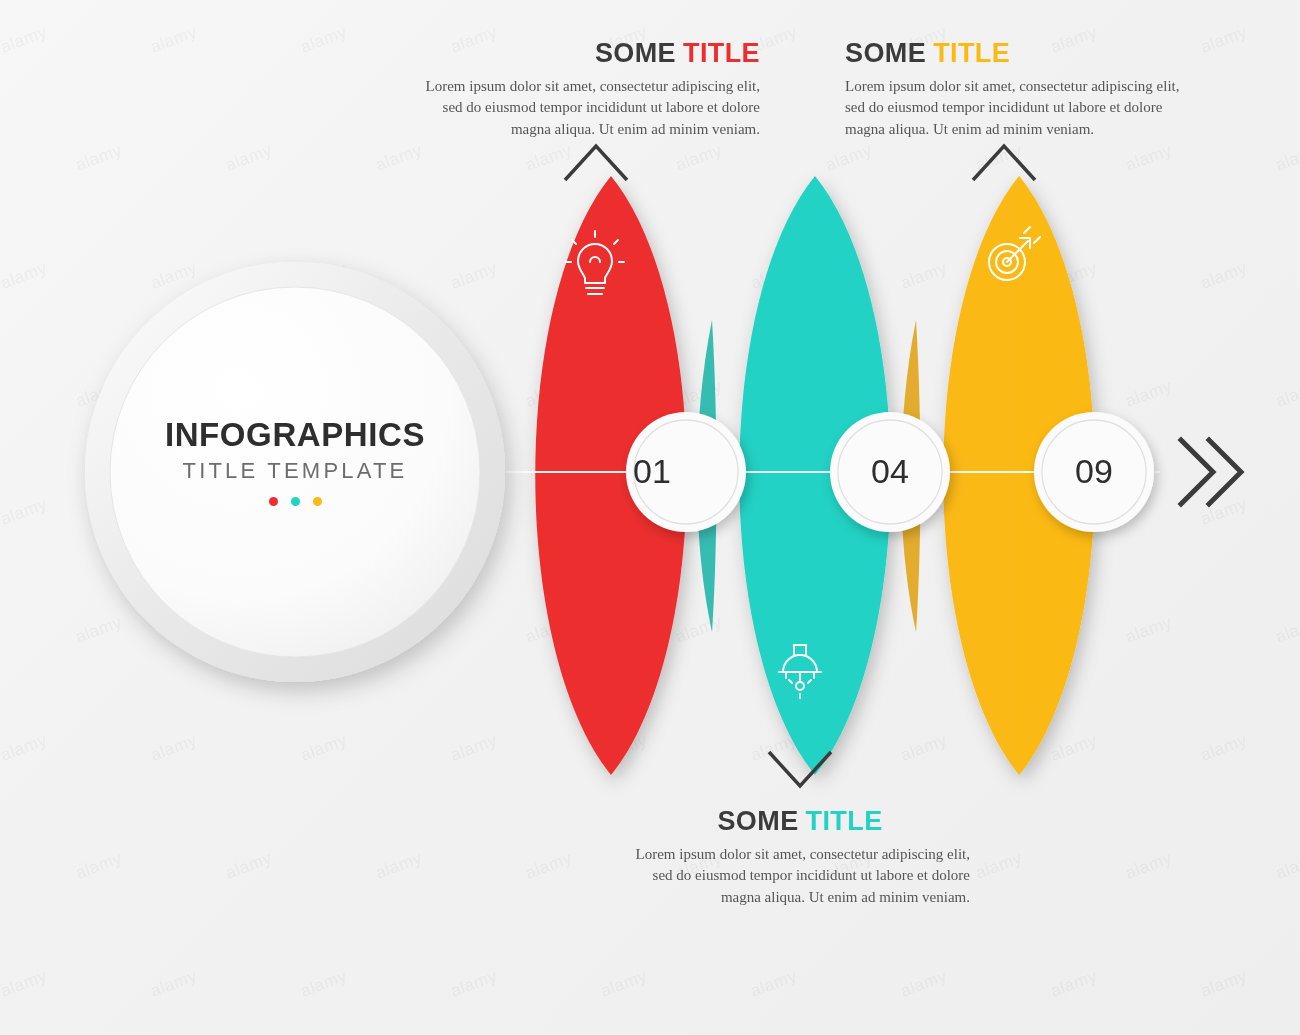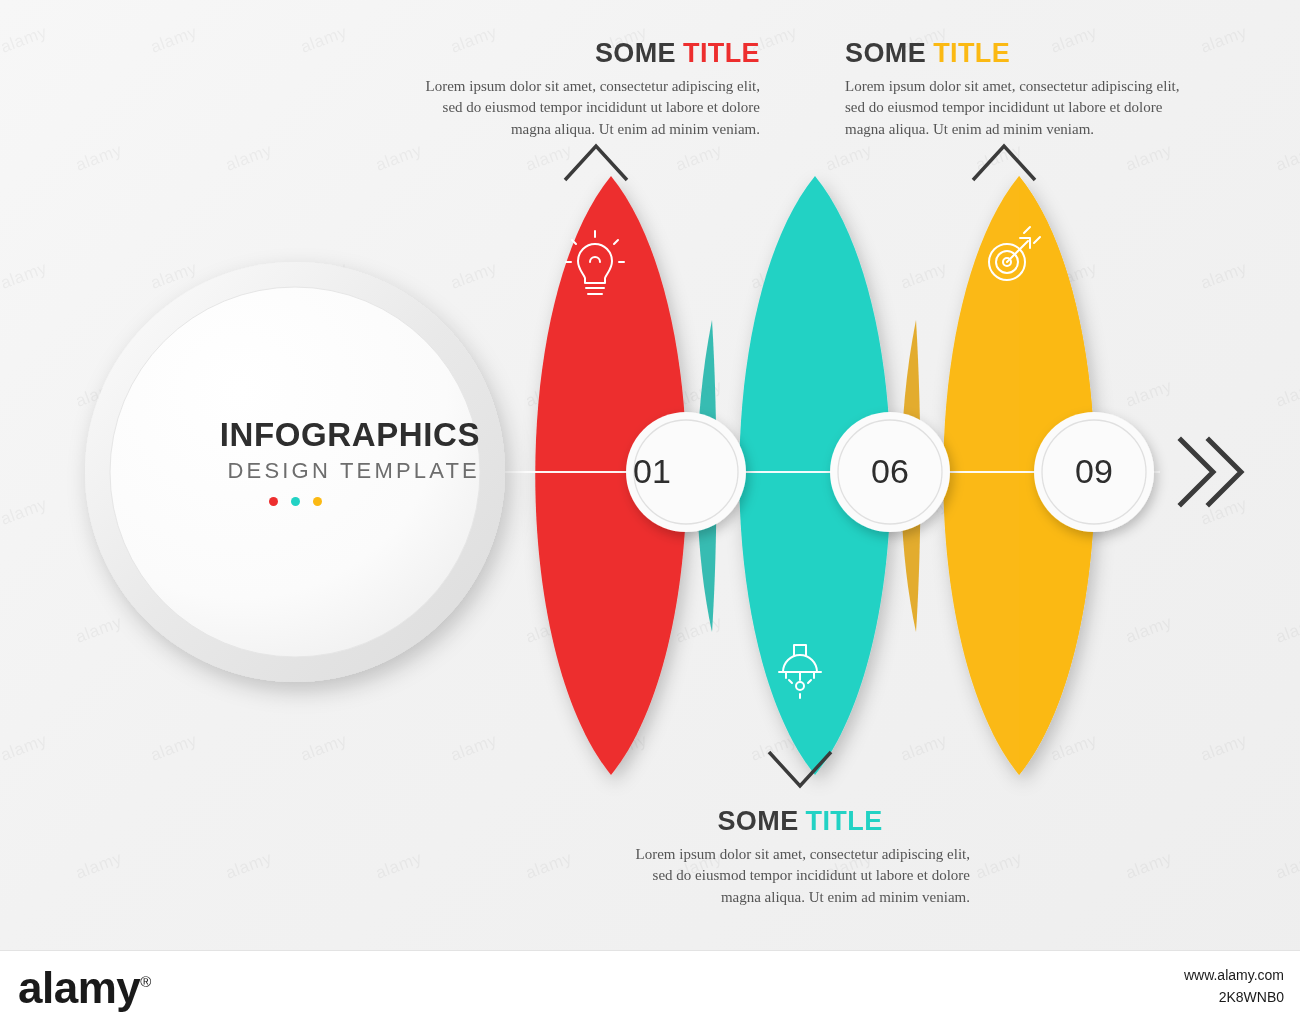--- a/index.html
+++ b/index.html
@@ -71,21 +71,21 @@
   #block1 { left: 418px; top: 40px; width: 342px; }
   #block2 { left: 845px; top: 40px; width: 340px; }
   #block3 { left: 630px; top: 808px; width: 340px; }
 
   
   #centerlabel {
     position: absolute;
     left: 110px;
     top: 418px;
     width: 370px;
-    text-align: right;
+    text-align: center;
     pointer-events: none;
   }
   #centerlabel .big {
     font-size: 33px;
     font-weight: bold;
     letter-spacing: 0.6px;
     color: #2e2e2e;
     line-height: 1.05;
   }
   #centerlabel .sub {
@@ -350,30 +350,30 @@
       <circle cx="1007" cy="262" r="11"></circle>
       <circle cx="1007" cy="262" r="4"></circle>
       <line x1="1007" y1="262" x2="1028" y2="241"></line>
       <polyline points="1020,238 1030,238 1030,248"></polyline>
       <path d="M1024,233 l6,-6 M1034,243 l6,-6"></path>
     </g>
   </svg>
 
   <div id="centerlabel">
     <div class="big">INFOGRAPHICS</div>
-    <div class="sub">DESIGN TEMPLATE</div>
+    <div class="sub">TITLE TEMPLATE</div>
     <div id="dots">
       <i style="background: rgb(237, 46, 46);"></i>
       <i style="background: rgb(34, 210, 196);"></i>
       <i style="background: rgb(251, 185, 19);"></i>
     </div>
   </div>
 
   <div class="stepnum" id="num1">01</div>
-  <div class="stepnum" id="num2">06</div>
+  <div class="stepnum" id="num2">04</div>
   <div class="stepnum" id="num3">09</div>
 
   <div class="txtblock ta-right" id="block1">
     <div class="ttl">
       <span>SOME</span><span class="accent" id="acc1" style="color: rgb(237, 46, 46);">TITLE</span>
     </div>
     <p class="body">Lorem ipsum dolor sit amet, consectetur adipiscing elit, sed do eiusmod tempor incididunt ut labore et dolore magna aliqua. Ut enim ad minim veniam.</p>
   </div>
 
   <div class="txtblock ta-left" id="block2">
@@ -383,21 +383,14 @@
     <p class="body">Lorem ipsum dolor sit amet, consectetur adipiscing elit, sed do eiusmod tempor incididunt ut labore et dolore magna aliqua. Ut enim ad minim veniam.</p>
   </div>
 
   <div class="txtblock ta-center" id="block3">
     <div class="ttl">
       <span>SOME</span><span class="accent" id="acc3" style="color: rgb(34, 210, 196);">TITLE</span>
     </div>
     <p class="body ta-right">Lorem ipsum dolor sit amet, consectetur adipiscing elit, sed do eiusmod tempor incididunt ut labore et dolore magna aliqua. Ut enim ad minim veniam.</p>
   </div>
 
-  <div id="footer">
-    <div id="alamy"><span>alamy</span><span class="tm">®</span></div>
-    <div id="foot-url">
-      <div>www.alamy.com</div>
-      <div>2K8WNB0</div>
-    </div>
-  </div>
 
 </div>
 
 </body></html>

